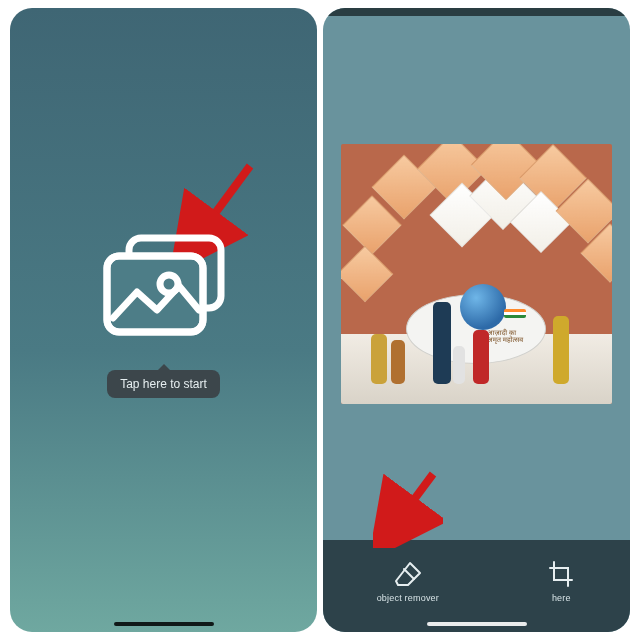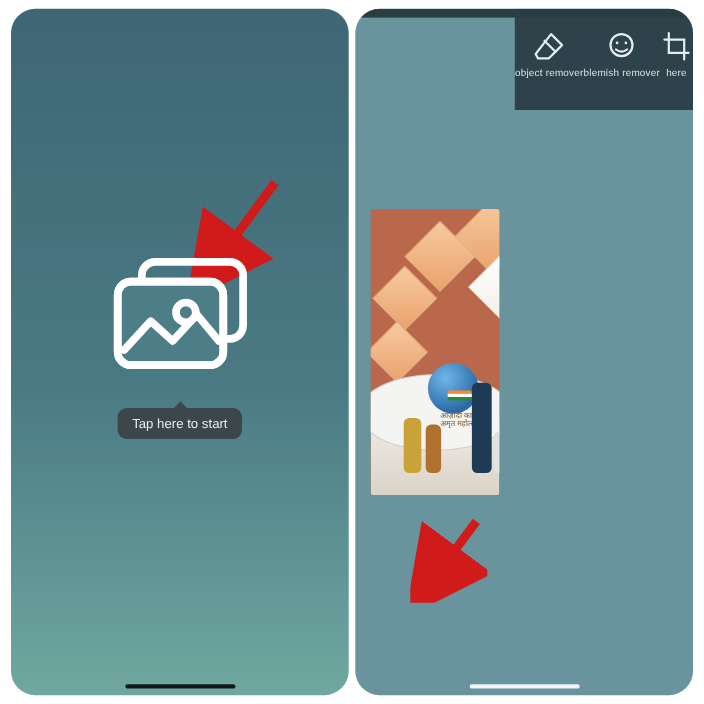--- a/index.html
+++ b/index.html
@@ -68,21 +68,21 @@
   }
   
   .arrow {
     position: absolute;
     pointer-events: none;
   }
   
   .phone.right {
     background: #69939d;
     display: flex;
-    flex-direction: row;
+    flex-direction: column;
   }
   .right-top-notch {
     position: absolute;
     top: 0; left: 0; right: 0;
     height: 8px;
     background: #2a3d42;
   }
   .editor-canvas {
     flex: 1;
     display: flex;
@@ -243,31 +243,20 @@
       <div class="tool">
         <svg width="30" height="28" viewBox="0 0 30 28">
           <g fill="none" stroke="#e6eef0" stroke-width="2" stroke-linejoin="round" stroke-linecap="round">
             <path d="M17 3 L27 13 L15 25 L5 25 L3 21 Z"></path>
             <path d="M11 9 L21 19"></path>
           </g>
         </svg>
         <span class="tool-label">object remover</span>
       </div>
 
-      <div class="tool">
-        <svg width="30" height="28" viewBox="0 0 30 28">
-          <g fill="none" stroke="#e6eef0" stroke-width="2" stroke-linecap="round">
-            <circle cx="15" cy="13" r="10"></circle>
-            <circle cx="11" cy="11" r="1.2" fill="#e6eef0" stroke="none"></circle>
-            <circle cx="19" cy="11" r="1.2" fill="#e6eef0" stroke="none"></circle>
-            <path d="M10 17 Q15 21 20 17"></path>
-          </g>
-        </svg>
-        <span class="tool-label">blemish remover</span>
-      </div>
 
       <div class="tool">
         <svg width="30" height="28" viewBox="0 0 30 28">
           <g fill="none" stroke="#e6eef0" stroke-width="2" stroke-linecap="round">
             <path d="M8 2 L8 20 L26 20"></path>
             <path d="M4 8 L22 8 L22 26"></path>
           </g>
         </svg>
         <span class="tool-label">here</span>
       </div>

